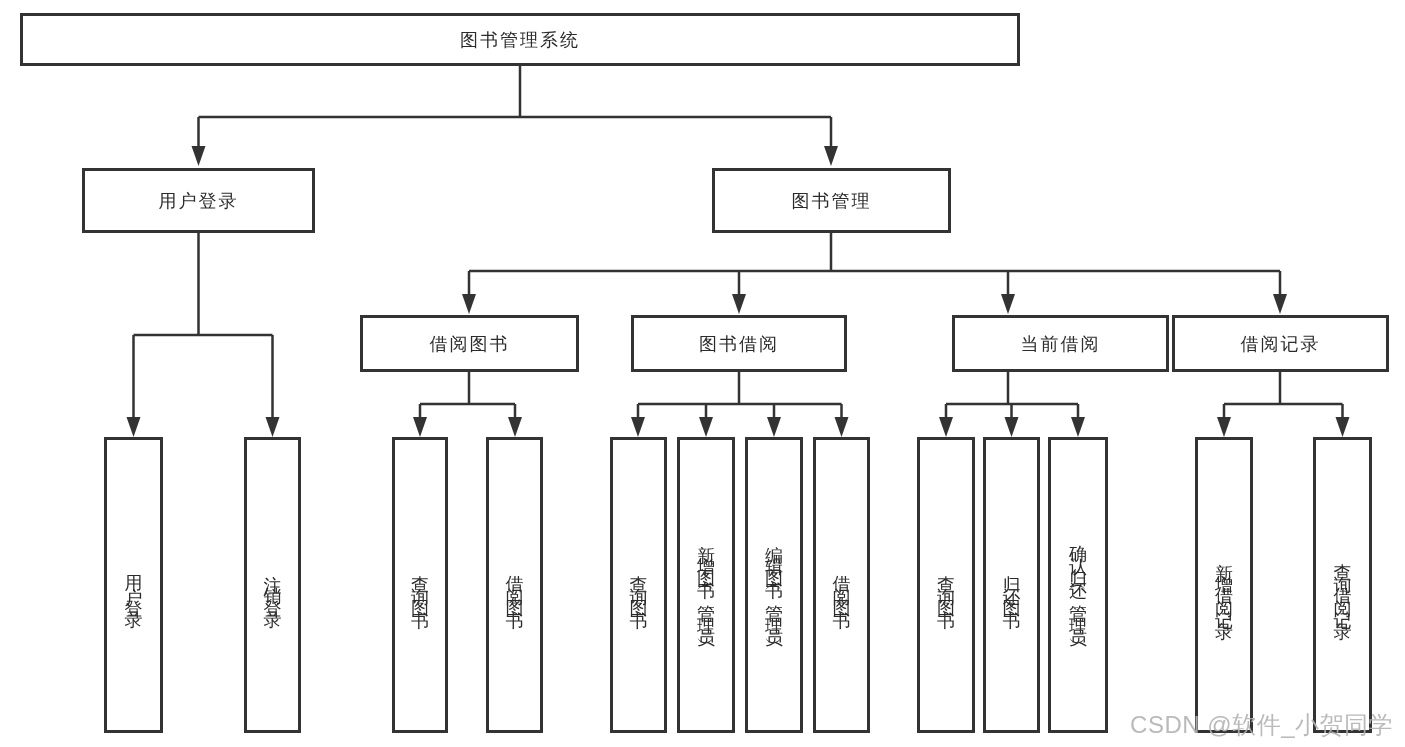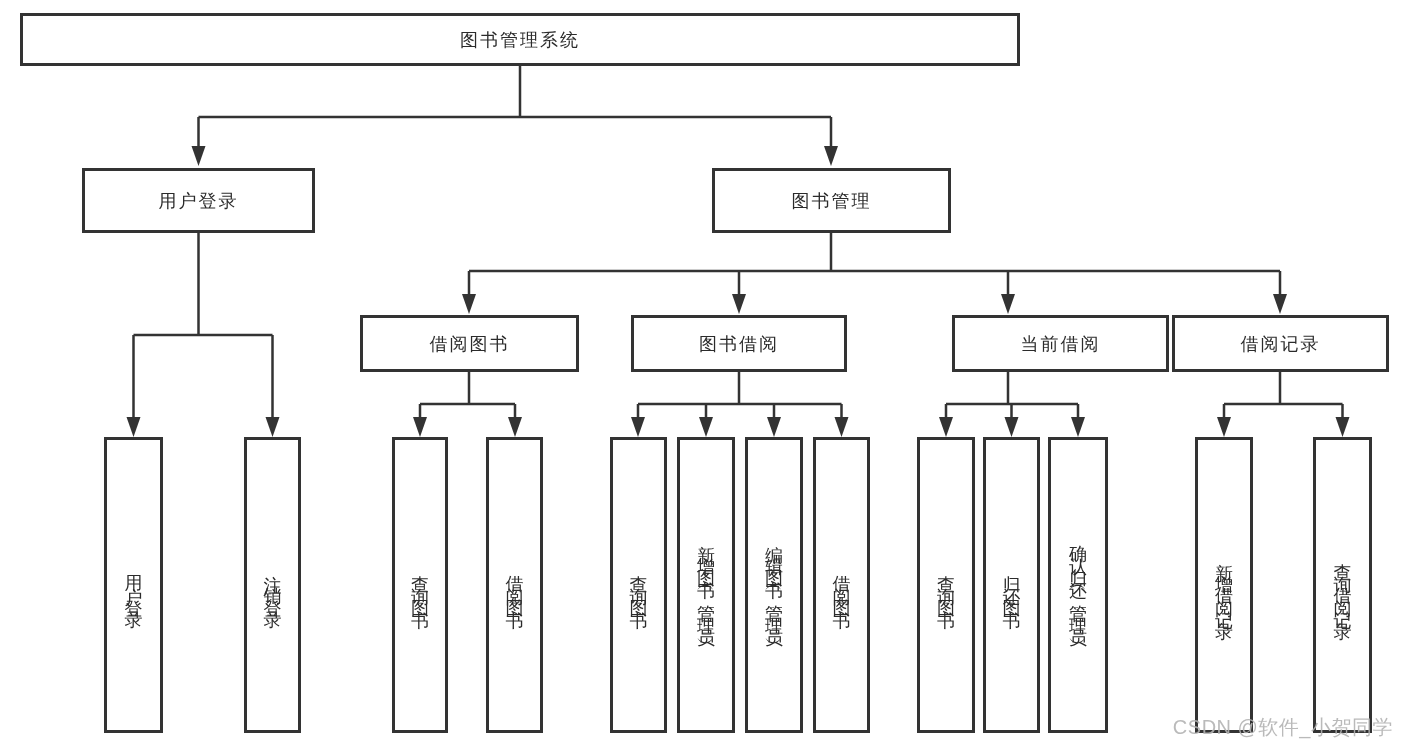--- a/index.html
+++ b/index.html
@@ -28,21 +28,21 @@
     writing-mode: vertical-rl;
     text-orientation: mixed;
     letter-spacing: 12px;
     line-height: 1;
   }
   .watermark {
     position: absolute;
     right: 12px;
     bottom: 6px;
     z-index: 5;
-    font-size: 20px;
+    font-size: 24px;
     letter-spacing: 0.5px;
     color: rgba(178,178,178,0.9);
     white-space: nowrap;
   }
 </style>
 </head>
 <body>
 
 <div class="stage">
 

